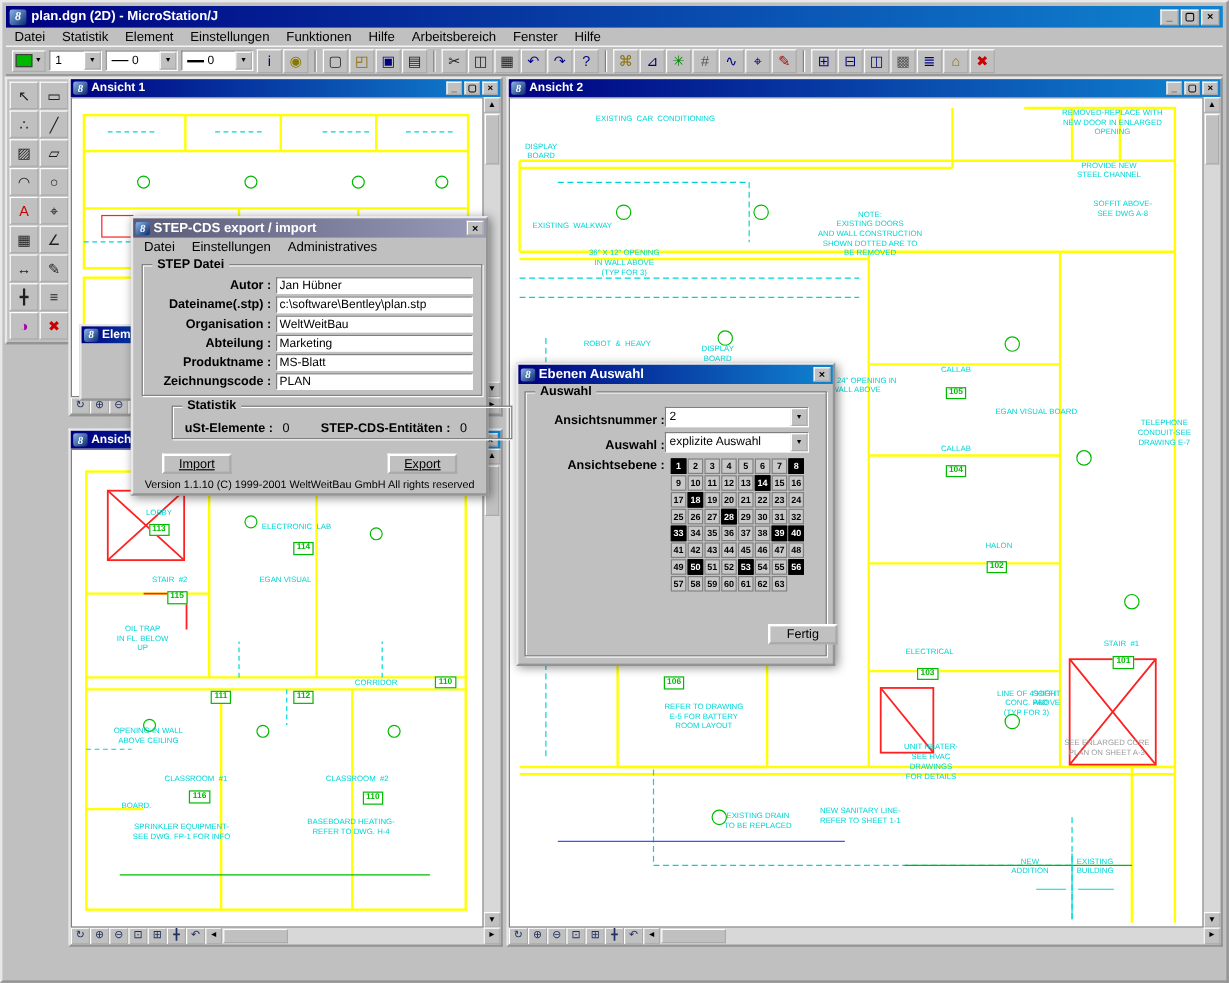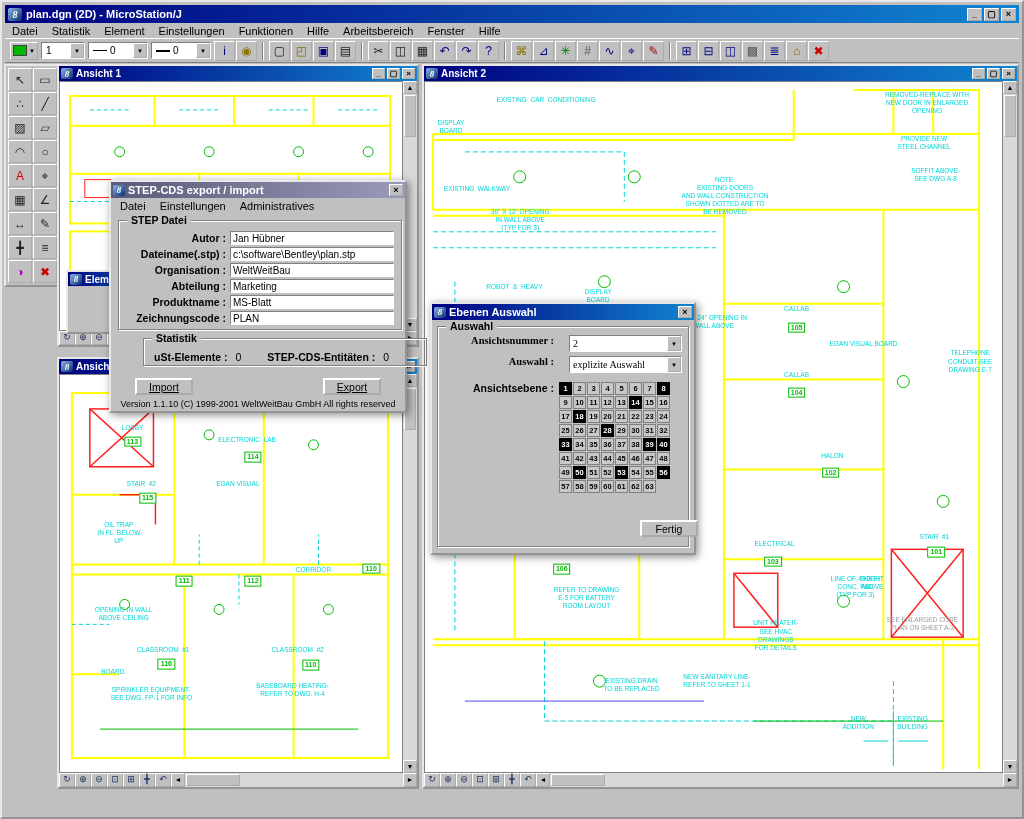--- a/index.html
+++ b/index.html
@@ -87,21 +87,21 @@
   .step .gb-stats{left:8px;top:156px;width:284px;height:28px;margin-left:24px;}
   .stats{display:flex;align-items:center;padding:12px 10px 0;font-size:10.5px;}
   .stat-label{font-weight:bold;}
   .stat-val{margin:0 26px 0 8px;}
   .dlg-buttons{position:absolute;left:0;right:0;top:196px;display:flex;justify-content:space-between;padding:0 24px;text-decoration:underline;}
   .win-btn{width:58px;height:17px;background:#c0c0c0;border:2px outset #fff;
     font-size:10.5px;font-family:inherit;color:#000;}
   .version{position:absolute;left:0;right:0;top:217px;text-align:center;font-size:9px;}
 
   .ebenen .gb-auswahl{left:5px;top:22px;right:5px;bottom:6px;padding-top:8px;}
-  .eb-row{display:flex;align-items:flex-start;height:21px;gap:15px;padding:0 6px;font-family:Liberation Serif, serif;}
+  .eb-row{display:flex;align-items:flex-end;height:21px;gap:0;padding:0 6px;}
   .eb-label{width:110px;flex:0 0 110px;text-align:right;font-size:10.5px;font-weight:bold;white-space:nowrap;}
   .dd{width:120px;height:17px;background:#fff;border:1px solid;border-color:#808080 #fff #fff #808080;
     display:flex;align-items:center;font-size:10px;padding-left:3px;}
   .grid-row{display:flex;align-items:flex-start;gap:5px;padding:5px 6px 0;}
   .grid-row .eb-label{line-height:13px;}
   .levelgrid{display:grid;grid-template-columns:repeat(8,13px);grid-auto-rows:13px;gap:1px;}
   .level-cell{background:#c8c8c8;border:1px solid #808080;font-size:7.5px;font-weight:bold;
     display:flex;align-items:center;justify-content:center;color:#000;}
   .level-cell.sel{background:#000;color:#fff;border-color:#000;}
   .fertig{position:absolute;left:202px;bottom:9px;}

